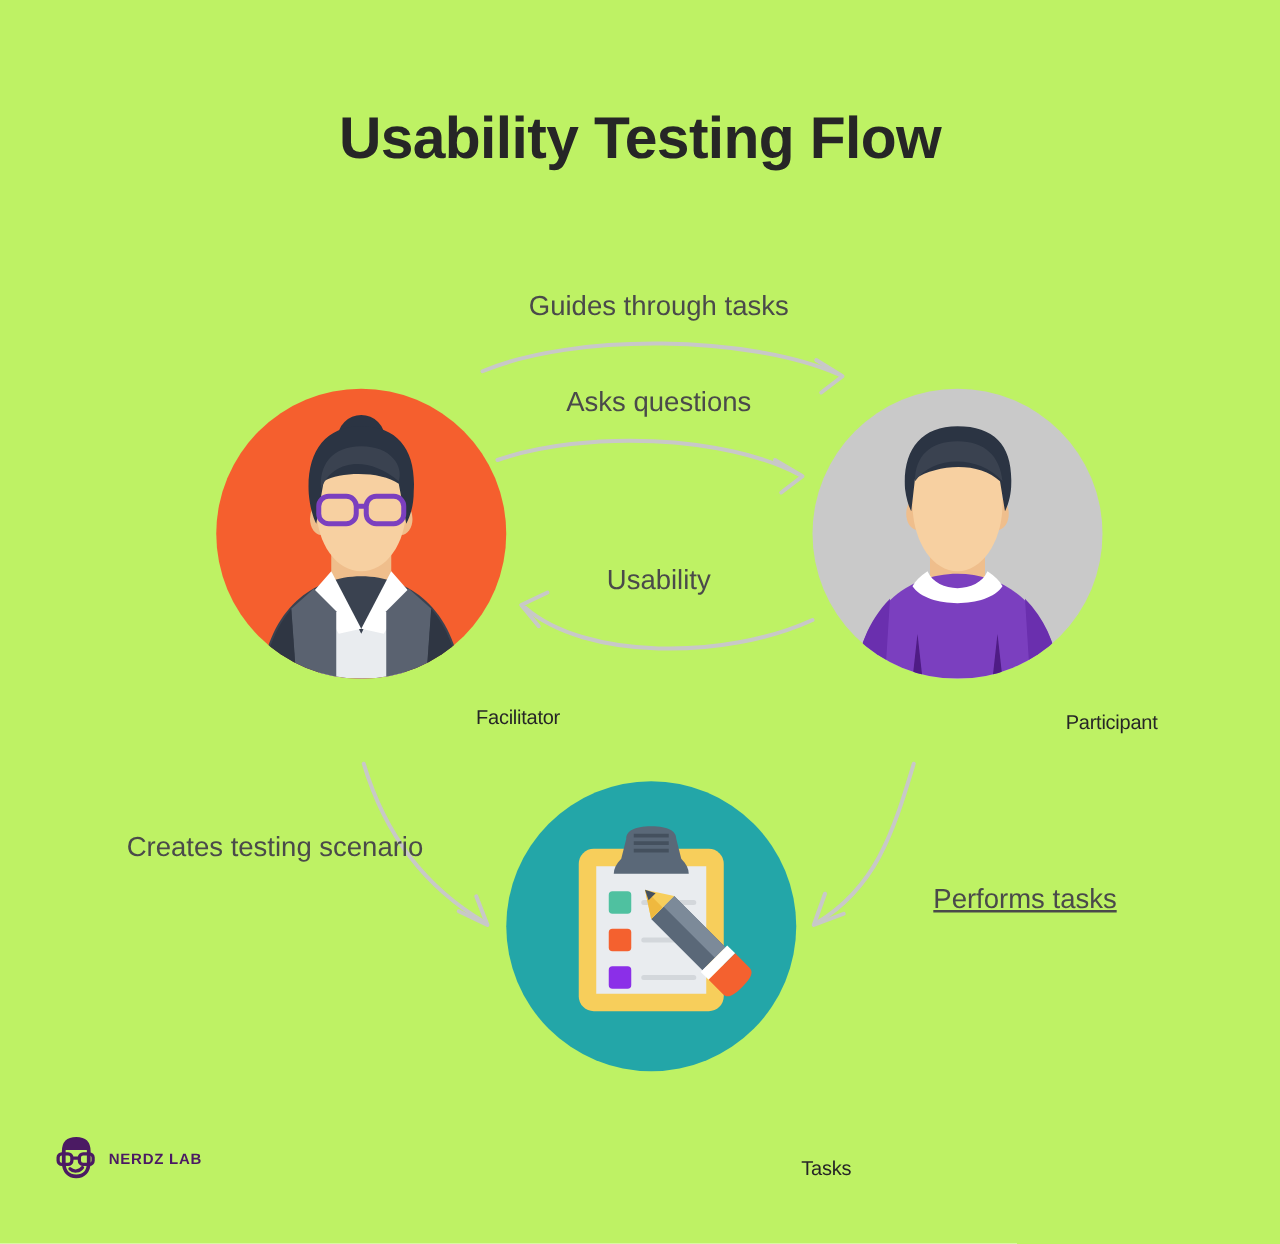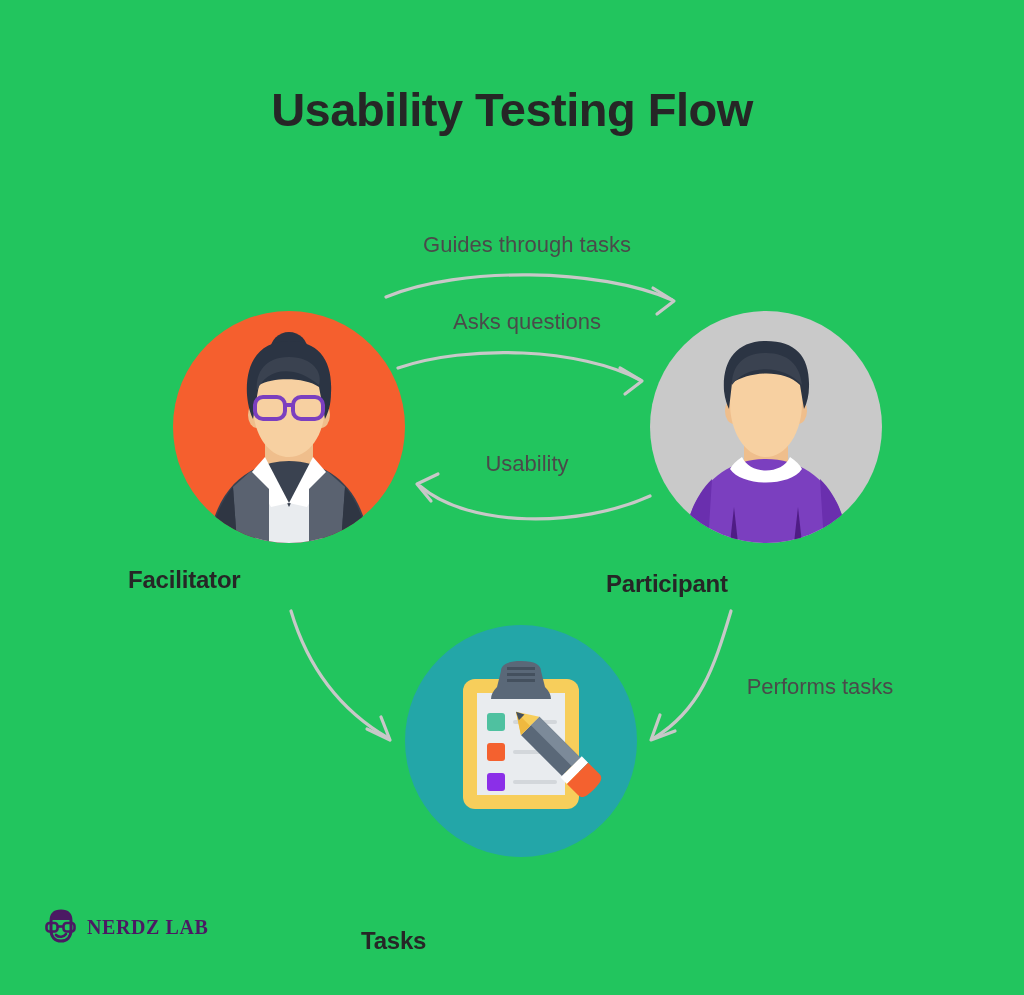--- a/index.html
+++ b/index.html
@@ -9,21 +9,21 @@
     background: #ffffff;
   }
   body {
     font-family: "Liberation Sans", sans-serif;
     -webkit-font-smoothing: antialiased;
   }
   #canvas {
     position: relative;
     width: 1024px;
     height: 995px;
-    background: #22c55e;
+    background: #bef264;
     overflow: hidden;
   }
 
   
   .page-title {
     position: absolute;
     top: 82px;
     left: 0;
     width: 1024px;
     text-align: center;
@@ -34,23 +34,23 @@
     font-family: "Liberation Sans", sans-serif;
   }
   .node-circle {
     position: absolute;
     border-radius: 50%;
     overflow: hidden;
   }
   .node-label {
     position: absolute;
     width: 320px;
-    text-align: left;
-    font-size: 24px;
-    font-weight: 700;
+    text-align: right;
+    font-size: 16px;
+    font-weight: 400;
     color: #262626;
     letter-spacing: -0.2px;
   }
 
   
   #facilitator-circle {
     left: 173px; top: 311px;
     width: 232px; height: 232px;
     background: #F55F2E;
   }
@@ -78,44 +78,43 @@
     color: #4a4a4a;
     font-size: 22px;
     font-weight: 400;
     text-align: center;
     line-height: 1.35;
   }
   #label-guides   { left: 362px; top: 230px; width: 330px; }
   #label-asks     { left: 362px; top: 307px; width: 330px; }
   #label-responses{ left: 362px; top: 449px; width: 330px; }
   #label-creates  { left: 100px; top: 663px; width: 240px; }
-  #label-performs { left: 700px; top: 672px; width: 240px; }
+  #label-performs { left: 700px; top: 704px; width: 240px; text-decoration: underline; }
 
   
   .overlay {
     position: absolute;
     left: 0; top: 0;
     width: 1024px; height: 995px;
     pointer-events: none;
   }
 
   
   #logo {
     position: absolute;
     left: 44px; top: 908px;
     display: flex;
     align-items: center;
     gap: 9px;
   }
   #logo-text {
-    font-size: 20px;
+    font-size: 12px;
     font-weight: 700;
     color: #4B1A63;
     letter-spacing: 0.6px;
-    font-family: Liberation Serif, serif;
   }
 </style>
 </head>
 <body>
 
 <div id="canvas">
 
   <div class="page-title">Usability Testing Flow</div>
 
   <div class="node-circle" id="facilitator-circle">
@@ -244,20 +243,21 @@
 
     <g>
       <path class="arr" d="M731 611 C 714 668 700 710 654 738"></path>
       <path class="arr" d="M660 715 L651 740 L675 731"></path>
     </g>
   </svg>
 
   <div class="flow-label" id="label-guides">Guides through tasks</div>
   <div class="flow-label" id="label-asks">Asks questions</div>
   <div class="flow-label" id="label-responses">Usability</div>
+  <div class="flow-label" id="label-creates">Creates testing scenario</div>
   <div class="flow-label" id="label-performs">Performs tasks</div>
 
   <div id="logo">
     <svg width="34" height="38" viewBox="0 0 34 38">
 
       <path d="M7 13 C7 6 11 3 17 3 C23 3 27 6 27 13 L27 22 C27 29 23 33 17 33 C11 33 7 29 7 22 Z" fill="none" stroke="#4B1A63" stroke-width="3"></path>
 
       <path d="M7 13 C7 6 11 3 17 3 C23 3 27 6 27 11 L27 12 L7 12 Z" fill="#4B1A63"></path>
 
       <g fill="none" stroke="#4B1A63" stroke-width="2.6">

